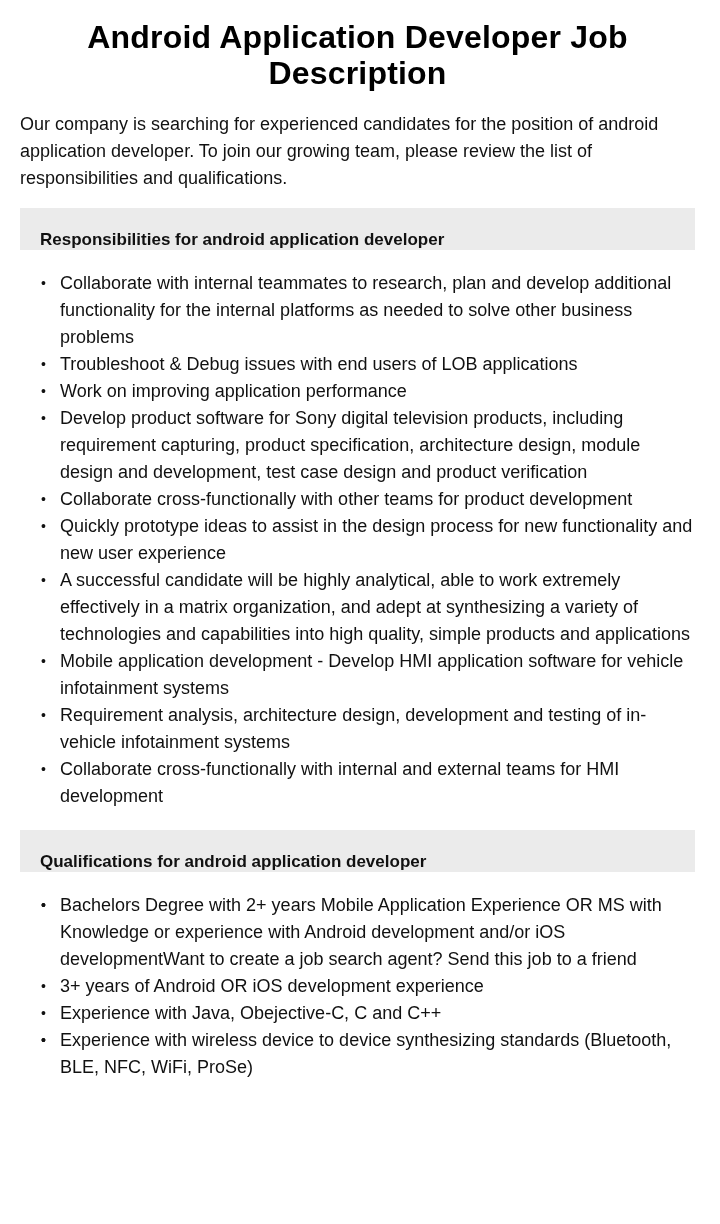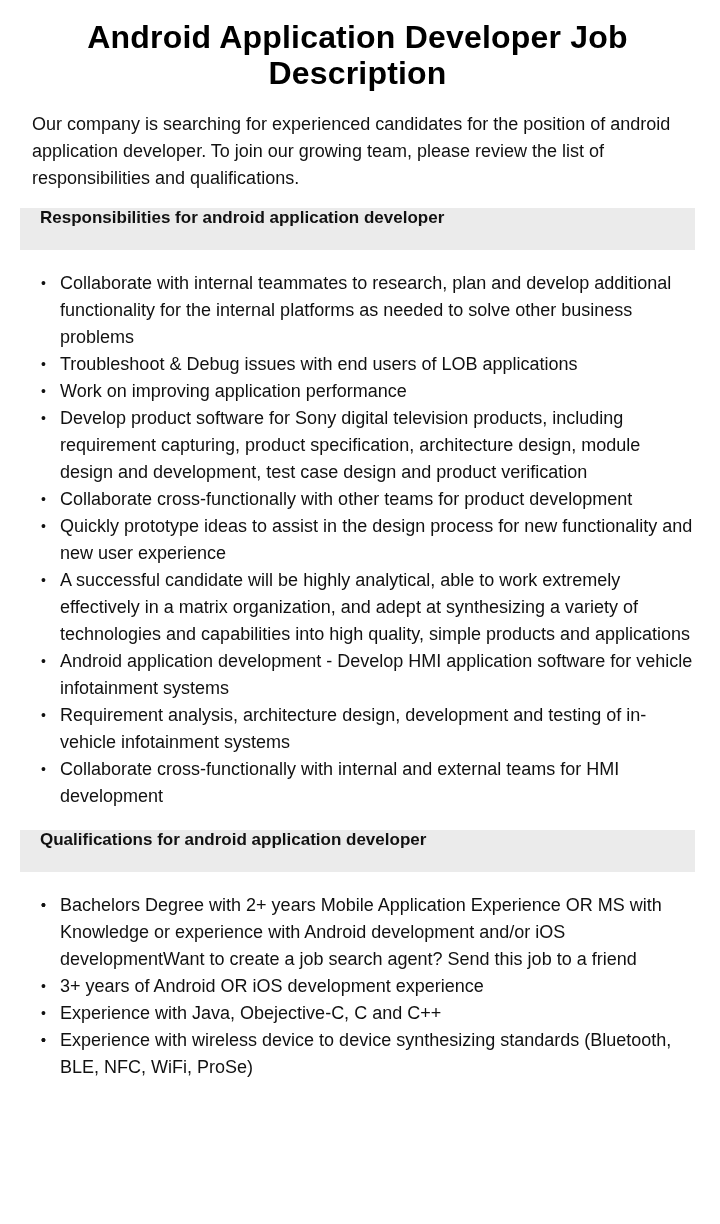--- a/index.html
+++ b/index.html
@@ -21,31 +21,31 @@
       margin: 16px;
       padding-top: 3px;
       font-size: 32px;
       line-height: 36px;
       font-weight: 700;
       text-align: center;
       color: #000000;
       letter-spacing: 0.2px;
     }
     .intro {
-      margin: 20px 0 0 12px;
+      margin: 20px 0 0 0;
       font-size: 18px;
       line-height: 27px;
       color: #111111;
     }
     .section-header {
       margin-top: 16px;
       background: #ebebeb;
       height: 42px;
       display: flex;
-      align-items: flex-start;
+      align-items: flex-end;
       padding-left: 20px;
       font-size: 17px;
       font-weight: 700;
       color: #111111;
     }
     .section-header span { display: block; }
     ul.items {
       margin: 20px 0 0 0;
       padding: 0 0 0 40px;
       list-style: none;
@@ -79,21 +79,21 @@
   </div>
 
   <ul class="items">
       <li><span class="bullet">•</span><span>Collaborate with internal teammates to research, plan and develop additional functionality for the internal platforms as needed to solve other business problems</span></li>
       <li><span class="bullet">•</span><span>Troubleshoot &amp; Debug issues with end users of LOB applications</span></li>
       <li><span class="bullet">•</span><span>Work on improving application performance</span></li>
       <li><span class="bullet">•</span><span>Develop product software for Sony digital television products, including requirement capturing, product specification, architecture design, module design and development, test case design and product verification</span></li>
       <li><span class="bullet">•</span><span>Collaborate cross-functionally with other teams for product development</span></li>
       <li><span class="bullet">•</span><span>Quickly prototype ideas to assist in the design process for new functionality and new user experience</span></li>
       <li><span class="bullet">•</span><span>A successful candidate will be highly analytical, able to work extremely effectively in a matrix organization, and adept at synthesizing a variety of technologies and capabilities into high quality, simple products and applications</span></li>
-      <li><span class="bullet">•</span><span>Android application development - Develop HMI application software for vehicle infotainment systems</span></li>
+      <li><span class="bullet">•</span><span>Mobile application development - Develop HMI application software for vehicle infotainment systems</span></li>
       <li><span class="bullet">•</span><span>Requirement analysis, architecture design, development and testing of in-vehicle infotainment systems</span></li>
       <li><span class="bullet">•</span><span>Collaborate cross-functionally with internal and external teams for HMI development</span></li>
     </ul>
 
   <div class="section-header section-qual">
     <span>Qualifications for android application developer</span>
   </div>
 
   <ul class="items">
       <li><span class="bullet">•</span></li>

